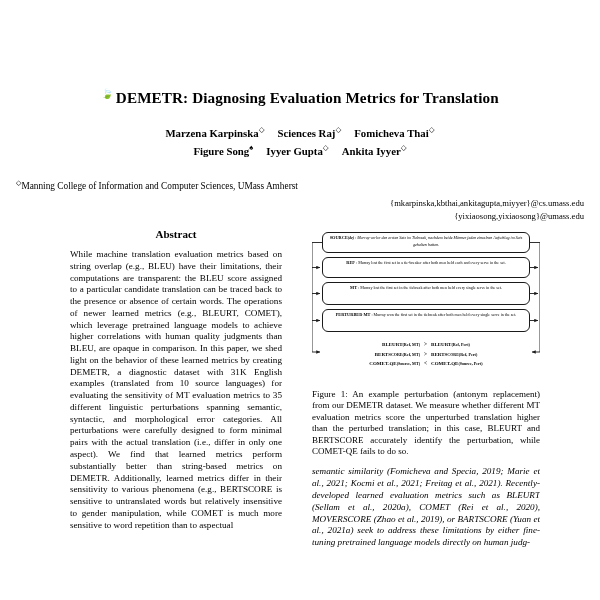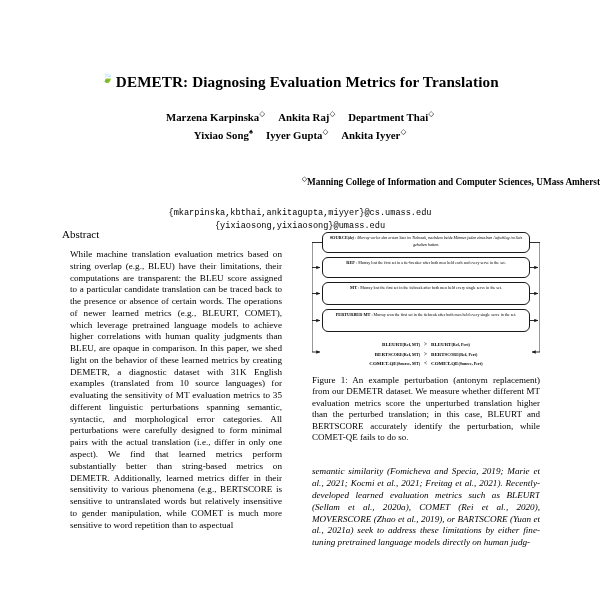--- a/index.html
+++ b/index.html
@@ -11,21 +11,21 @@
     width: 600px;
     height: 600px;
     overflow: hidden;
     font-family: "Liberation Serif", "DejaVu Serif", serif;
     color: #000000;
     position: relative;
   }
   .page {
     width: 600px;
     height: 424px;
-    padding: 0;
+    padding: 16px;
     box-sizing: border-box;
     position: relative;
   }
 
   
   .title-block {
     padding-top: 72px;
     text-align: center;
   }
   .paper-title {
@@ -53,36 +53,35 @@
   }
   .author { white-space: nowrap; }
   .author + .author { margin-left: 13px; }
   .sup {
     font-size: 7.6px;
     vertical-align: super;
     font-weight: normal;
   }
 
   .affils {
-    margin-top: 31px;
+    margin-top: 19px;
     font-size: 9.3px;
     line-height: 1.42;
-    text-align: right;
-    font-weight: bold;
+    text-align: left;
   }
   .affil-sup {
     font-size: 7px;
     vertical-align: super;
   }
   .emails {
-    margin-top: 17px;
-    font-family: Liberation Mono, monospace;
+    margin-top: 3px;
+    font-family: Liberation Serif, serif;
     font-size: 8.6px;
     line-height: 1.5;
-    text-align: center;
+    text-align: right;
   }
 
   
   .columns {
     position: absolute;
     top: 228px;
     left: 0;
     width: 600px;
     height: 372px;
     overflow: hidden;
@@ -99,21 +98,22 @@
     position: absolute;
     left: 312px;
     top: 0;
     width: 228px;
     height: 372px;
     overflow: hidden;
   }
 
   .abstract-head {
     font-size: 11px;
-    font-weight: normal;
+    font-weight: bold;
+    text-align: center;
     margin: 0 0 9px 0;
   }
   .abstract-body {
     font-size: 9.15px;
     line-height: 1.285;
     text-align: justify;
     text-justify: inter-word;
     hyphens: manual;
     margin: 8px;
   }
@@ -195,21 +195,21 @@
     font-weight: bold;
     font-size: 4.1px;
   }
   .cmp .op {
     font-size: 5.4px;
     margin: 0 4px;
   }
 
   .fig-caption {
     position: absolute;
-    top: 147px;
+    top: 161px;
     left: 0;
     width: 228px;
     font-size: 9.0px;
     line-height: 1.27;
     text-align: justify;
   }
 
   .fig-svg {
     position: absolute;
     left: 0;
@@ -224,24 +224,24 @@
 
 <div class="page">
 
   <div class="title-block">
     <div class="paper-title">
       <span class="title-glyph">🍃</span><span class="sc">DEMETR</span><span>: Diagnosing Evaluation Metrics for Translation</span>
     </div>
 
     <div class="authors">
       <div>
-        <span class="author"><span>Marzena Karpinska</span><span class="sup">◇</span></span><span class="author"><span>Ankita Raj</span><span class="sup">◇</span></span><span class="author"><span>Department Thai</span><span class="sup">◇</span></span>
+        <span class="author"><span>Marzena Karpinska</span><span class="sup">◇</span></span><span class="author"><span>Sciences Raj</span><span class="sup">◇</span></span><span class="author"><span>Fomicheva Thai</span><span class="sup">◇</span></span>
       </div>
       <div>
-        <span class="author"><span>Yixiao Song</span><span class="sup">♠</span></span><span class="author"><span>Iyyer Gupta</span><span class="sup">◇</span></span><span class="author"><span>Ankita Iyyer</span><span class="sup">◇</span></span>
+        <span class="author"><span>Figure Song</span><span class="sup">♠</span></span><span class="author"><span>Iyyer Gupta</span><span class="sup">◇</span></span><span class="author"><span>Ankita Iyyer</span><span class="sup">◇</span></span>
       </div>
     </div>
 
     <div class="affils">
       <div><span class="affil-sup">◇</span><span>Manning College of Information and Computer Sciences, UMass Amherst</span></div>
     </div>
 
     <div class="emails">
       <div>{mkarpinska,kbthai,ankitagupta,miyyer}@cs.umass.edu</div>
       <div>{yixiaosong,yixiaosong}@umass.edu</div>

